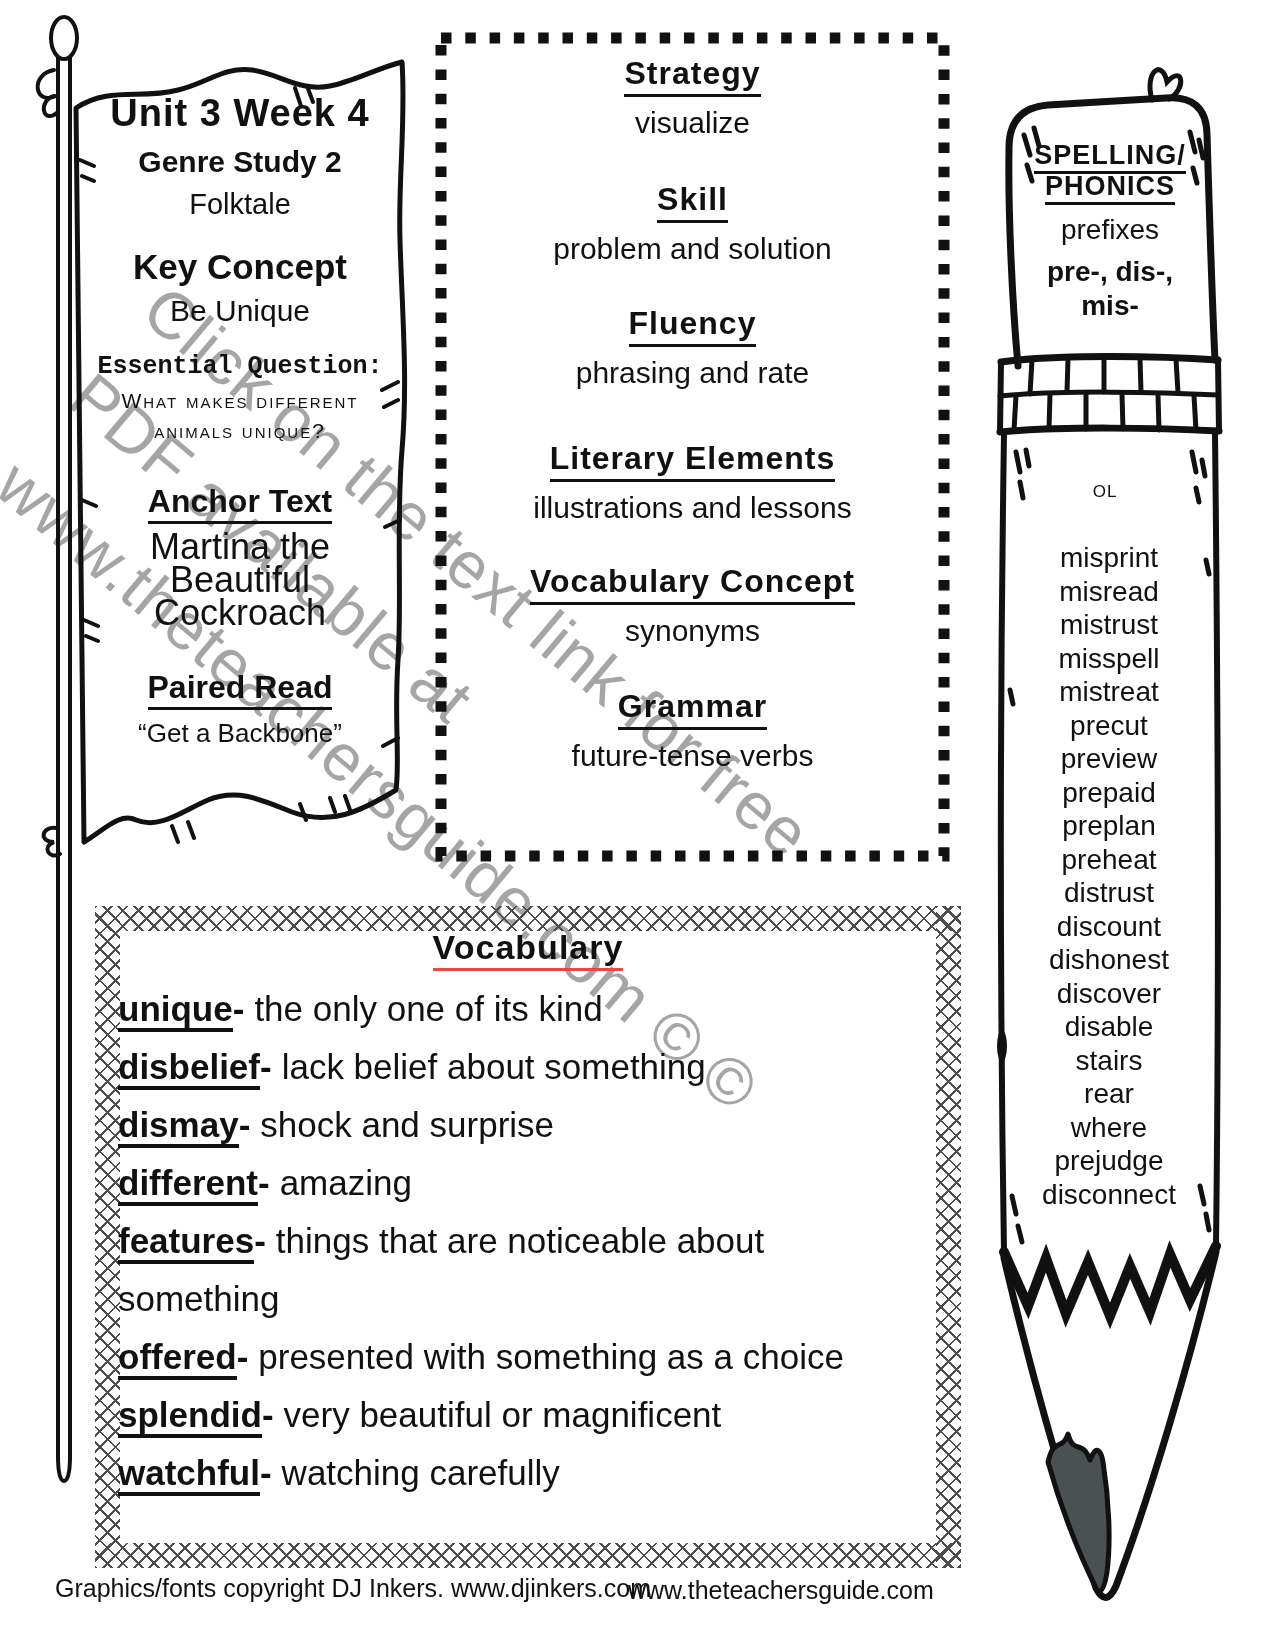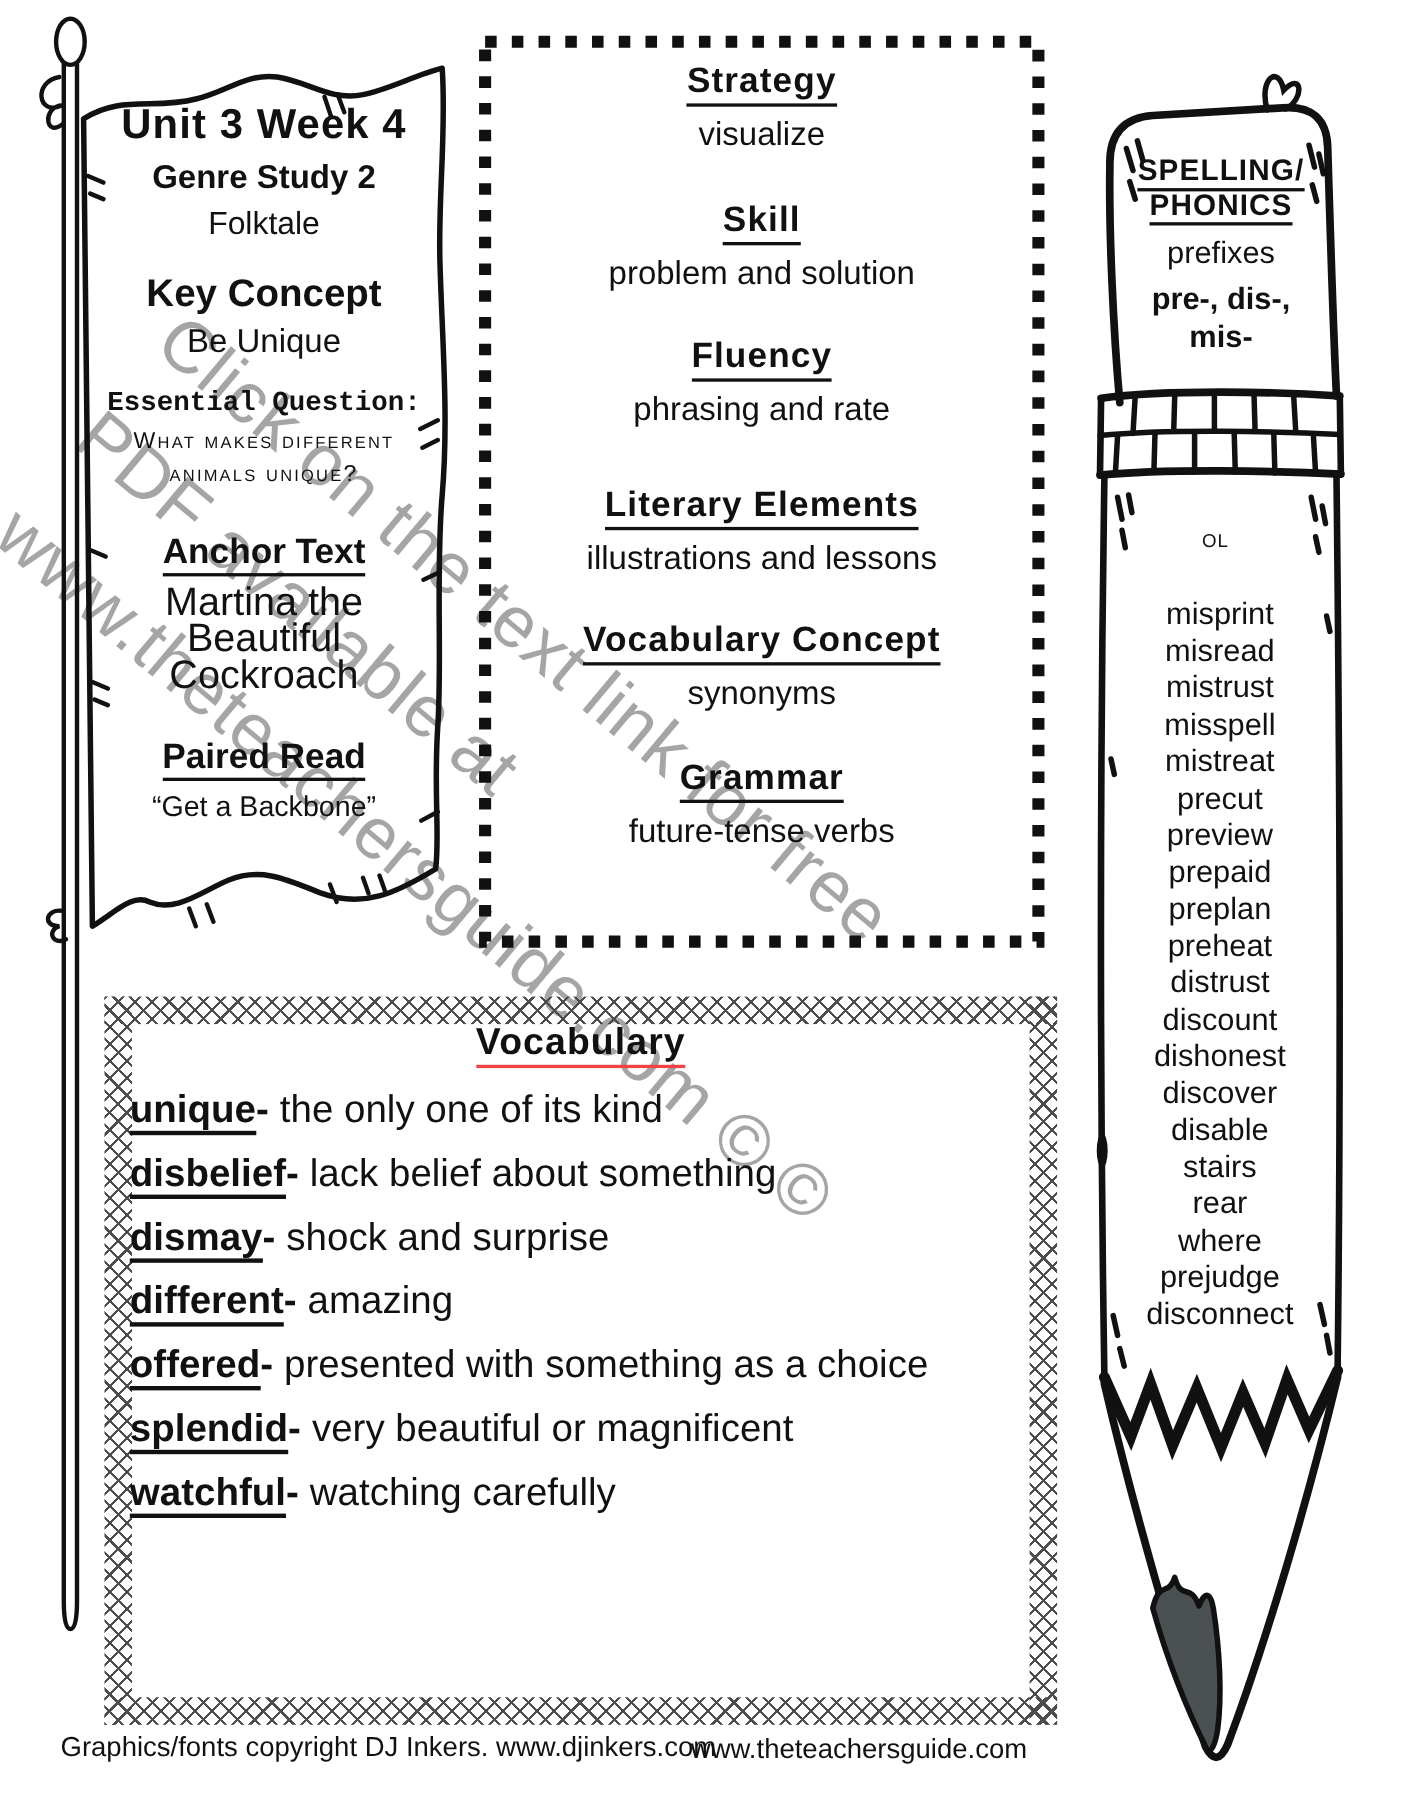--- a/index.html
+++ b/index.html
@@ -220,20 +220,21 @@
   <div class="xstrip" style="left:95px;top:906px;width:25px;height:662px;"></div>
   <div class="xstrip" style="left:936px;top:906px;width:25px;height:662px;"></div>
 
   <div class="abs vocab-title"><span>Vocabulary</span></div>
 
   <div class="abs vocab-entries">
     <div><span class="vw">unique</span><span class="vdash">-</span><span class="vdef">the only one of its kind</span></div>
     <div><span class="vw">disbelief</span><span class="vdash">-</span><span class="vdef">lack belief about something</span></div>
     <div><span class="vw">dismay</span><span class="vdash">-</span><span class="vdef">shock and surprise</span></div>
     <div><span class="vw">different</span><span class="vdash">-</span><span class="vdef">amazing</span></div>
+    <div><span class="vw">features</span><span class="vdash">-</span><span class="vdef">things that are noticeable about something</span></div>
     <div><span class="vw">offered</span><span class="vdash">-</span><span class="vdef">presented with something as a choice</span></div>
     <div><span class="vw">splendid</span><span class="vdash">-</span><span class="vdef">very beautiful or magnificent</span></div>
     <div><span class="vw">watchful</span><span class="vdash">-</span><span class="vdef">watching carefully</span></div>
   </div>
 
   <div class="abs footer-left">Graphics/fonts copyright DJ Inkers. www.djinkers.com</div>
   <div class="abs footer-right">www.theteachersguide.com</div>
 
 </div>
 

